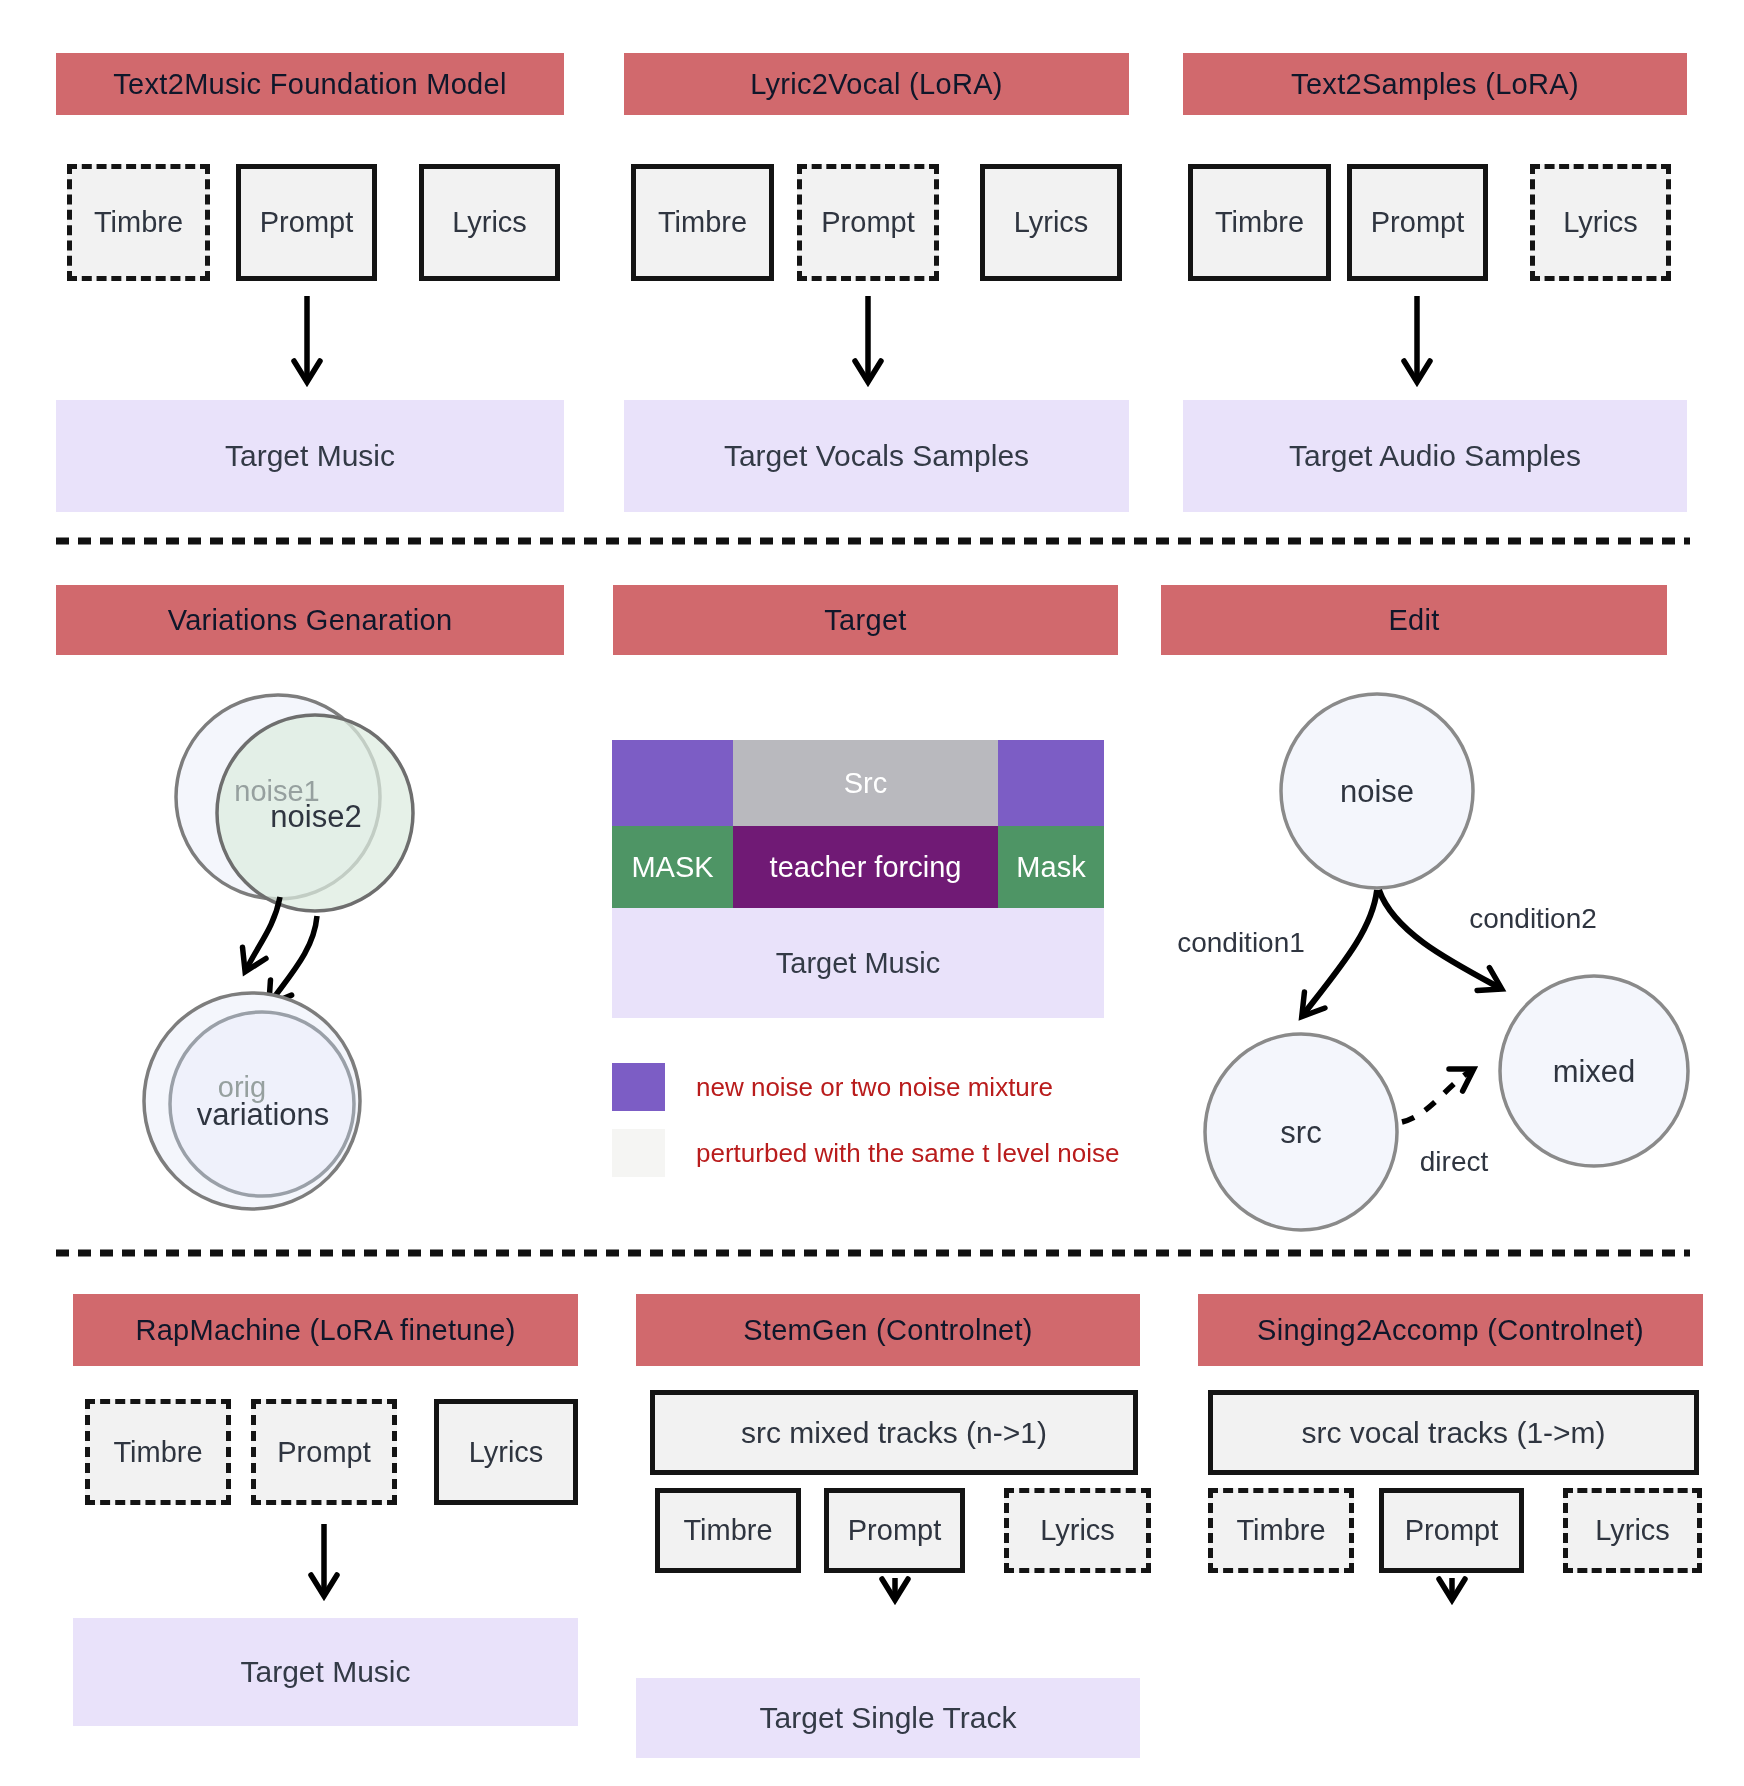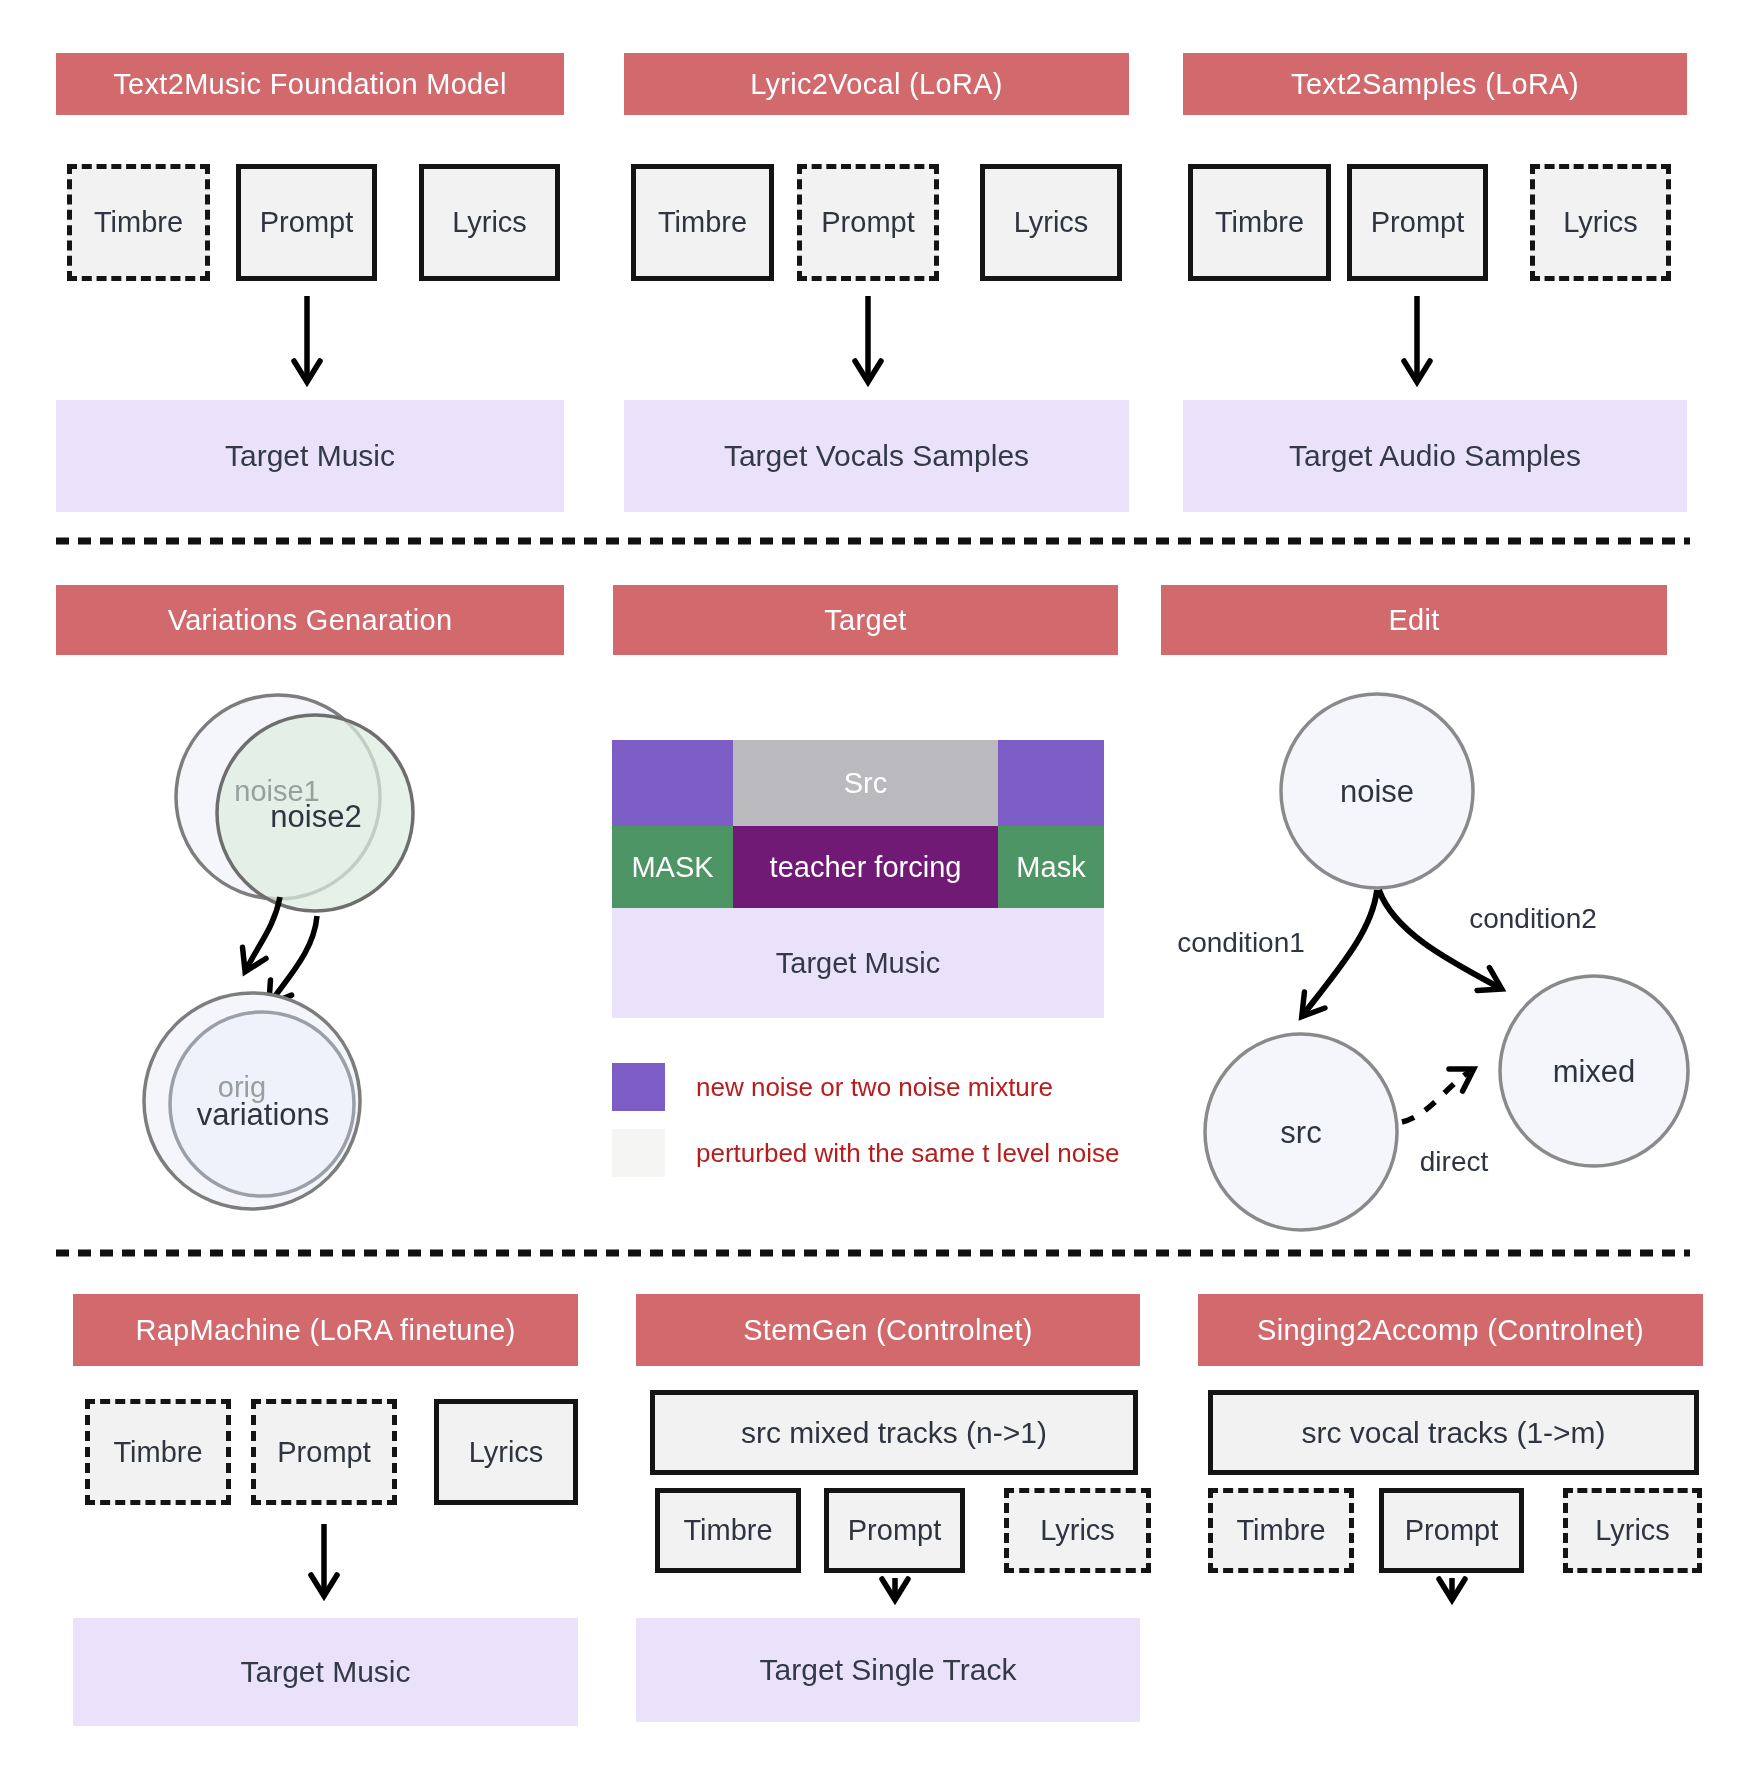--- a/index.html
+++ b/index.html
@@ -2,21 +2,21 @@
 <html><head>
 <meta charset="utf-8">
 <style>
   html,body{margin:0;padding:0;background:#ffffff;}
   .canvas{
     position:relative;width:1744px;height:1786px;background:#ffffff;overflow:hidden;
     font-family:"Liberation Sans","DejaVu Sans",sans-serif;color:#333a46;
   }
   .shapes{position:absolute;left:0;top:0;}
   .hdr{
-    position:absolute;background:#d1696d;color:#ffffff;
+    position:absolute;background:#d1696d;color:#0f172a;
     display:flex;align-items:center;justify-content:center;
     font-size:29px;letter-spacing:.3px;
   }
   .box{
     position:absolute;background:#f2f2f2;border:5px solid #141414;box-sizing:border-box;
     display:flex;align-items:center;justify-content:center;font-size:29px;color:#2f3540;
   }
   .box.dashed{border-style:dashed;}
   .target{
     position:absolute;background:#e9e2fa;color:#333a46;
@@ -123,21 +123,21 @@
   <div class="box dashed" style="left:85px;top:1399px;width:146px;height:106px">Timbre</div>
   <div class="box dashed" style="left:251px;top:1399px;width:146px;height:106px">Prompt</div>
   <div class="box" style="left:434px;top:1399px;width:144px;height:106px">Lyrics</div>
   <div class="target" style="left:73px;top:1618px;width:505px;height:108px">Target Music</div>
 
   <div class="hdr" style="left:636px;top:1294px;width:504px;height:72px">StemGen (Controlnet)</div>
   <div class="box" style="left:650px;top:1390px;width:488px;height:85px;font-size:30px">src mixed tracks (n-&gt;1)</div>
   <div class="box" style="left:655px;top:1488px;width:146px;height:85px">Timbre</div>
   <div class="box" style="left:824px;top:1488px;width:141px;height:85px">Prompt</div>
   <div class="box dashed" style="left:1004px;top:1488px;width:147px;height:85px">Lyrics</div>
-  <div class="target" style="left:636px;top:1618px;width:504px;height:104px">Target Single Track</div>
+  <div class="target" style="left:636px;top:1678px;width:504px;height:80px">Target Single Track</div>
 
   <div class="hdr" style="left:1198px;top:1294px;width:505px;height:72px">Singing2Accomp (Controlnet)</div>
   <div class="box" style="left:1208px;top:1390px;width:491px;height:85px;font-size:30px">src vocal tracks (1-&gt;m)</div>
   <div class="box dashed" style="left:1208px;top:1488px;width:146px;height:85px">Timbre</div>
   <div class="box" style="left:1379px;top:1488px;width:145px;height:85px">Prompt</div>
   <div class="box dashed" style="left:1563px;top:1488px;width:139px;height:85px">Lyrics</div>
 
 </div>
 
 </body></html>

